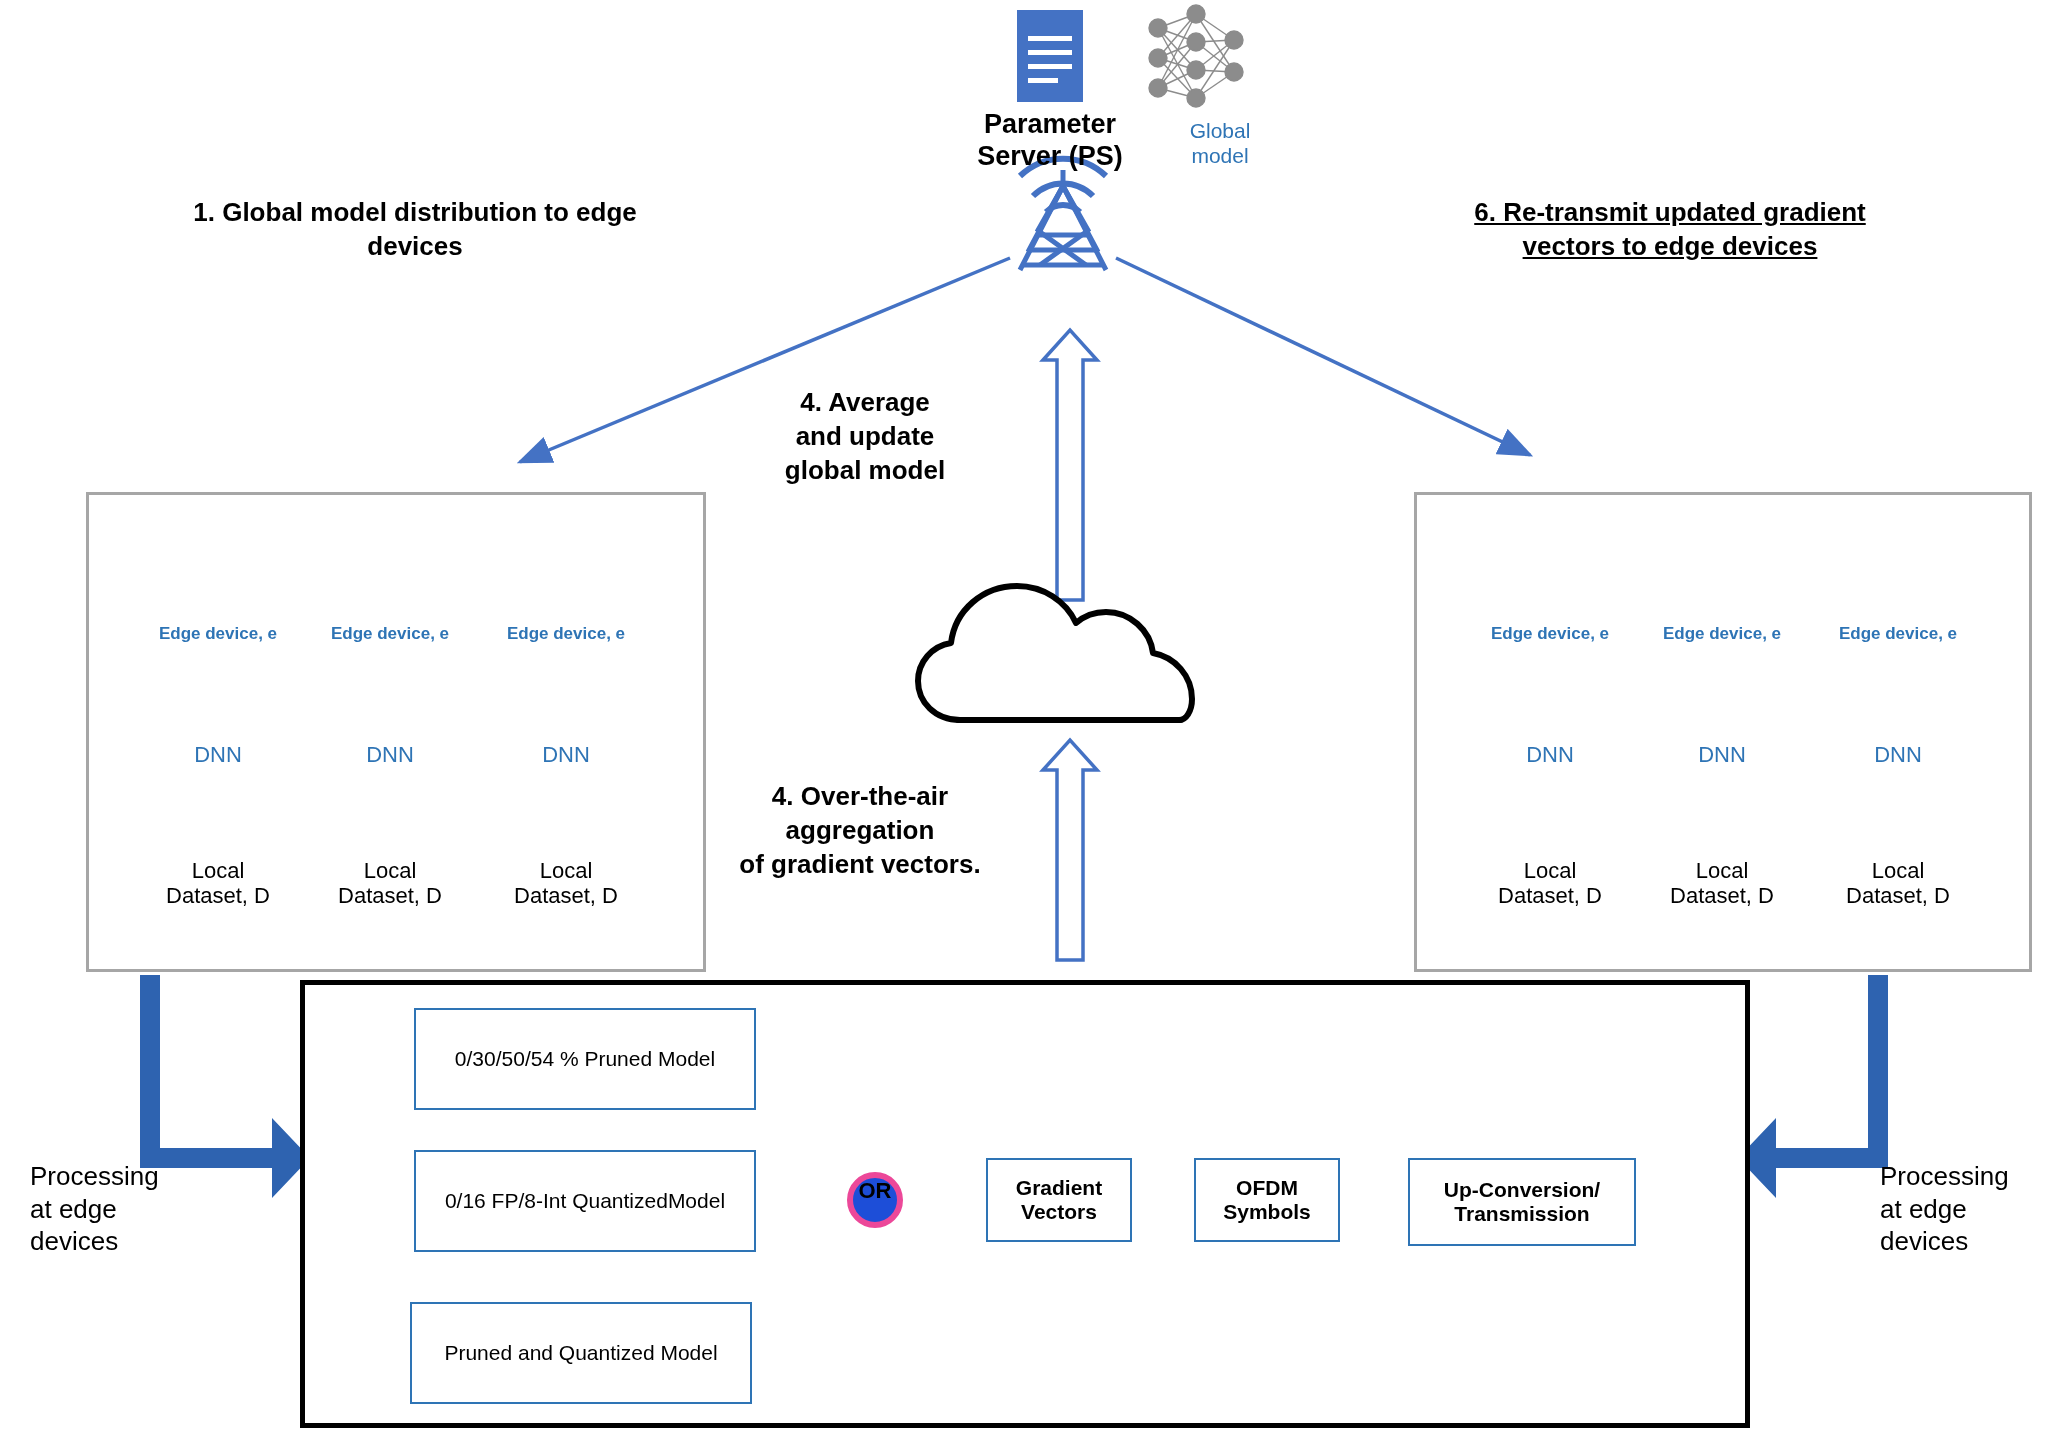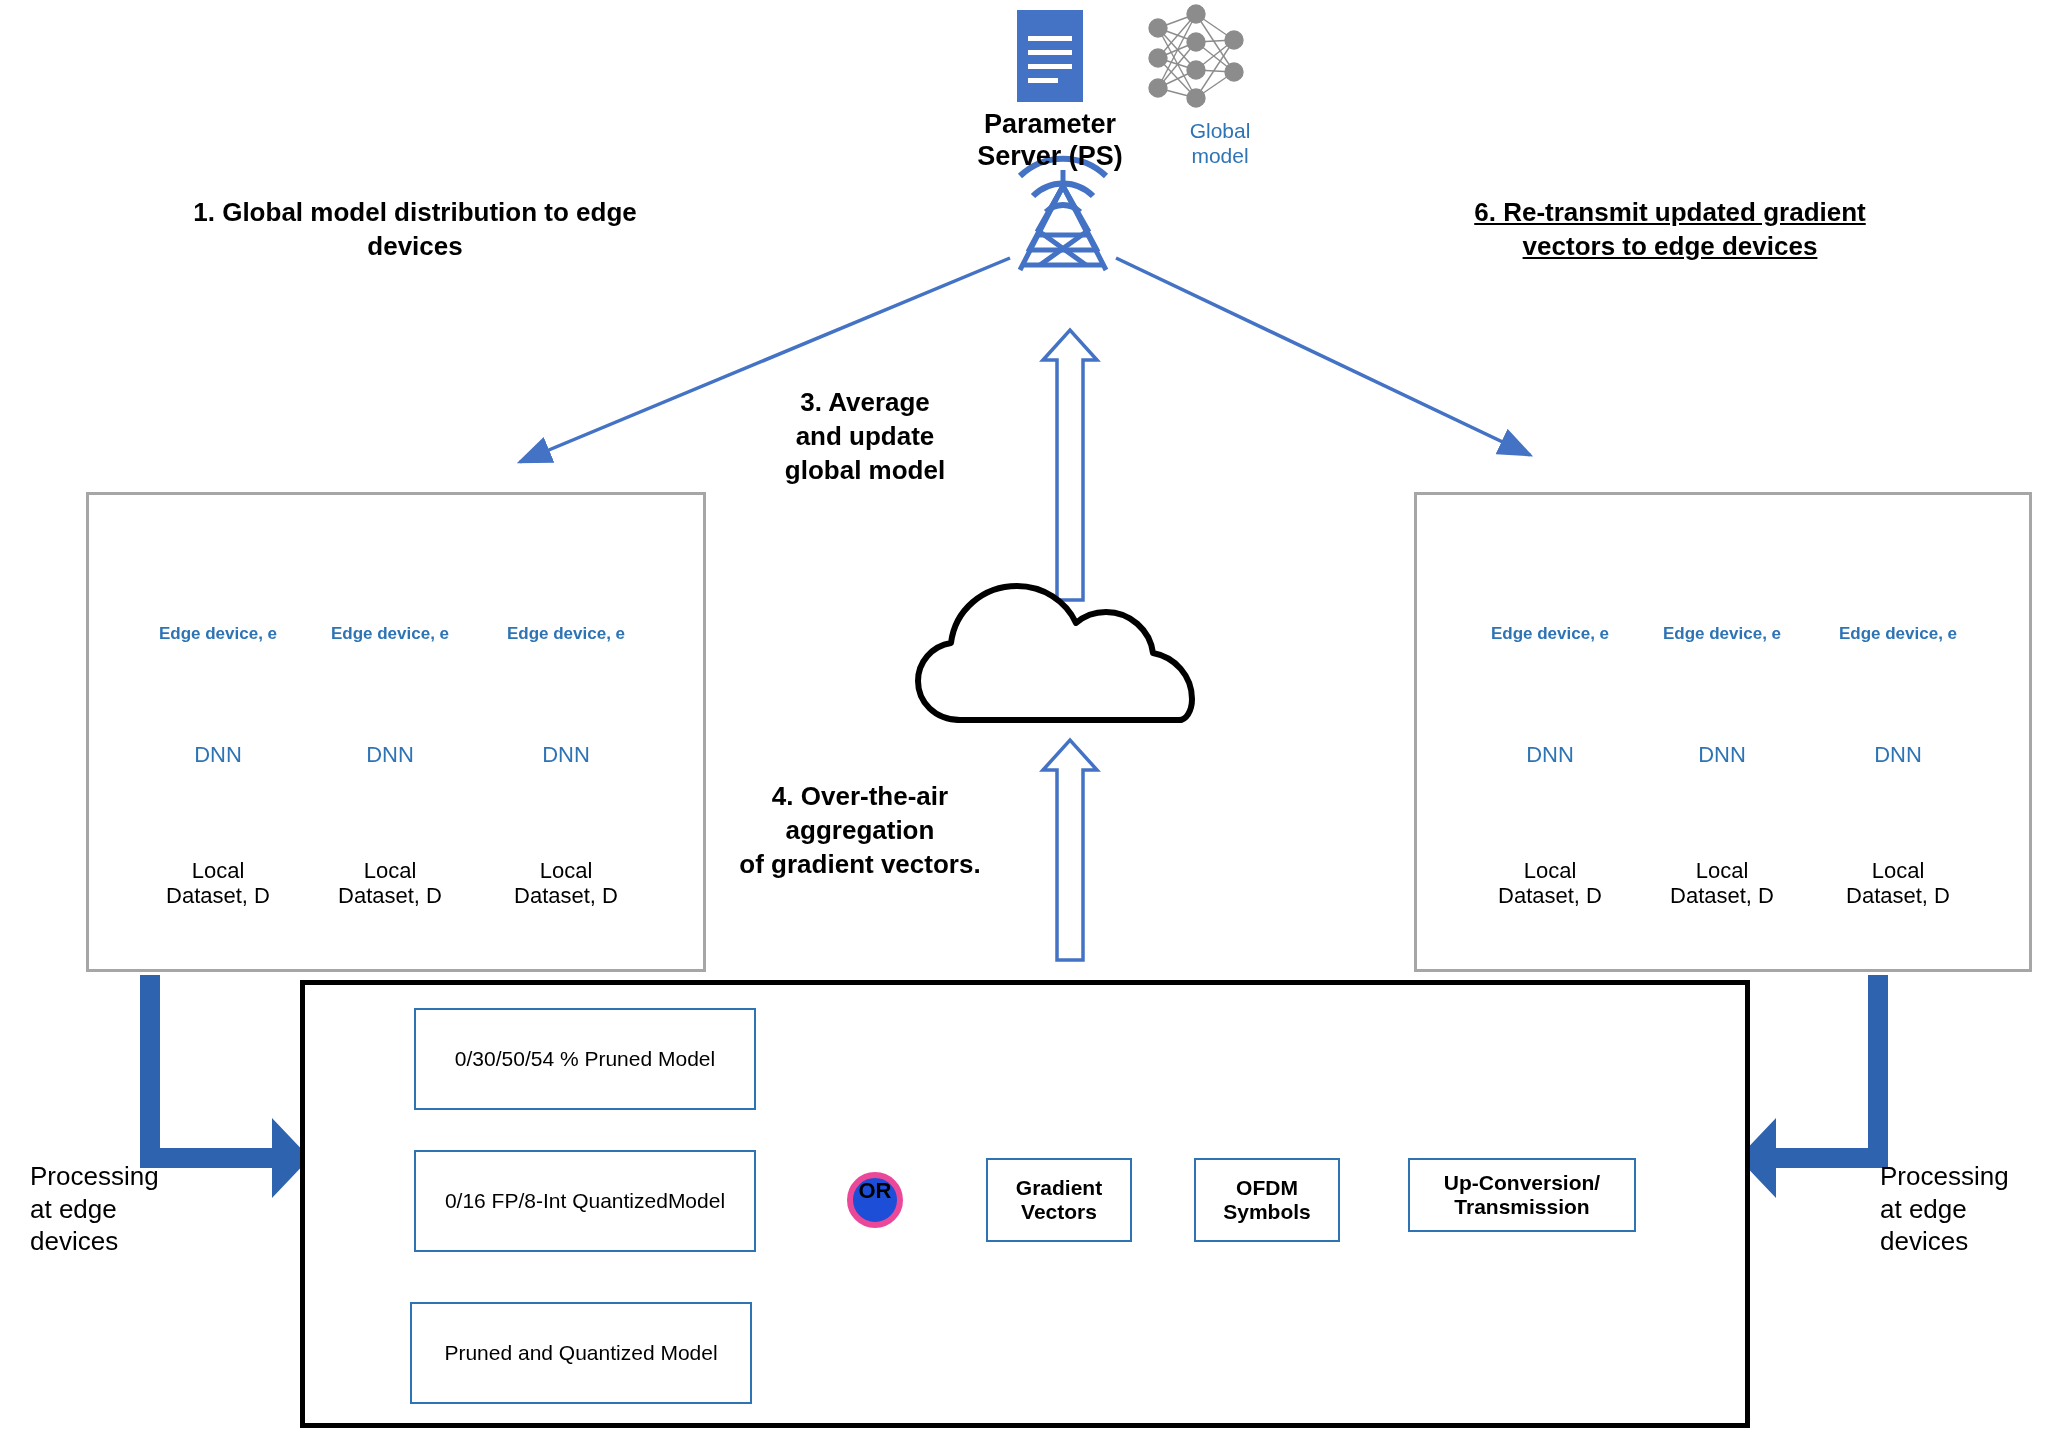--- a/index.html
+++ b/index.html
@@ -559,21 +559,21 @@
     <div>1. Global model distribution to edge</div>
     <div>devices</div>
   </div>
 
   <div class="abs step-label" style="left:1390px; top:196px; width:560px;text-decoration:underline;">
     <div>6. Re-transmit updated gradient</div>
     <div>vectors to edge devices</div>
   </div>
 
   <div class="abs step-label" style="left:740px; top:386px; width:250px;">
-    <div>3. Average</div>
+    <div>4. Average</div>
     <div>and update</div>
     <div>global model</div>
   </div>
 
   <div class="abs step-label" style="left:700px; top:780px; width:320px;">
     <div>4. Over-the-air</div>
     <div>aggregation</div>
     <div>of gradient vectors.</div>
   </div>
 
@@ -676,18 +676,18 @@
   <div class="chain-box" style="left:986px; top:1158px; width:146px; height:84px; flex-direction:column;">
     <span>Gradient</span>
     <span>Vectors</span>
   </div>
 
   <div class="chain-box" style="left:1194px; top:1158px; width:146px; height:84px; flex-direction:column;">
     <span>OFDM</span>
     <span>Symbols</span>
   </div>
 
-  <div class="chain-box" style="left:1408px; top:1158px; width:228px; height:74px; flex-direction:column;">
+  <div class="chain-box" style="left:1408px; top:1158px; width:228px; height:88px; flex-direction:column;">
     <span>Up-Conversion/</span>
     <span>Transmission</span>
   </div>
 
 </div>
 
 </body></html>

